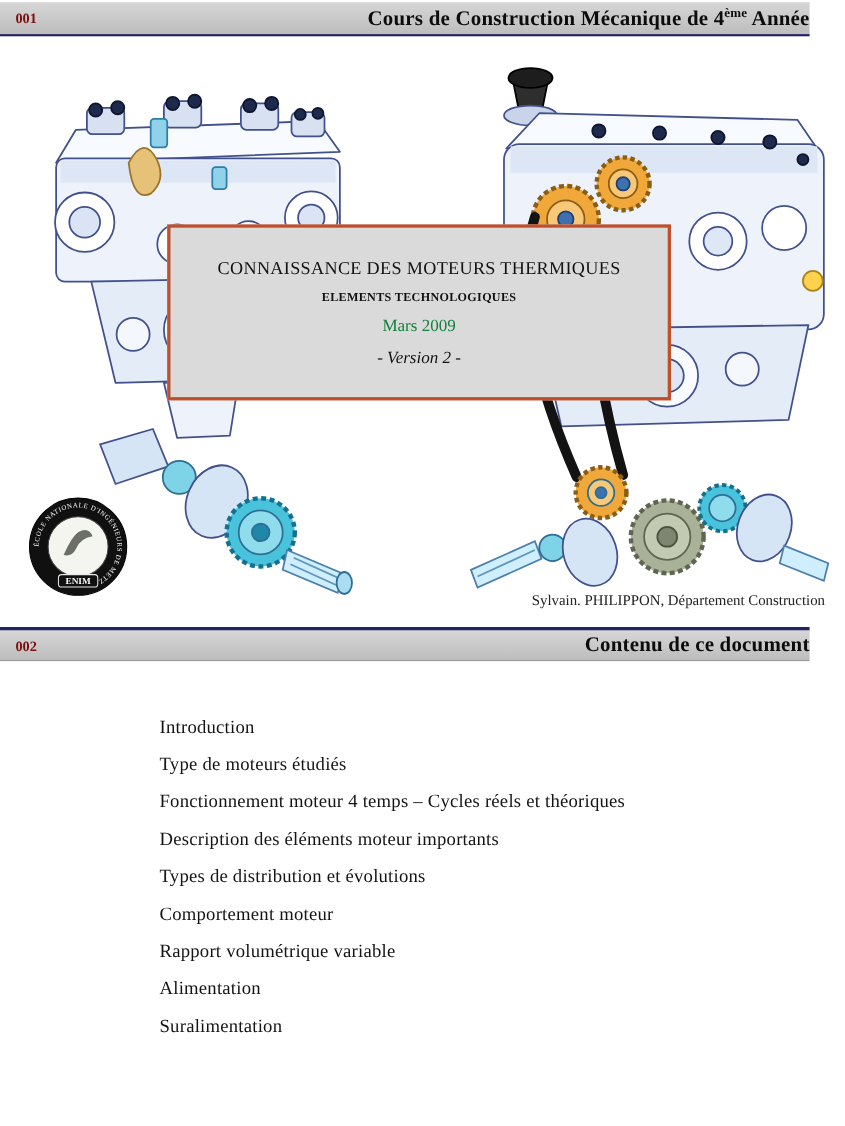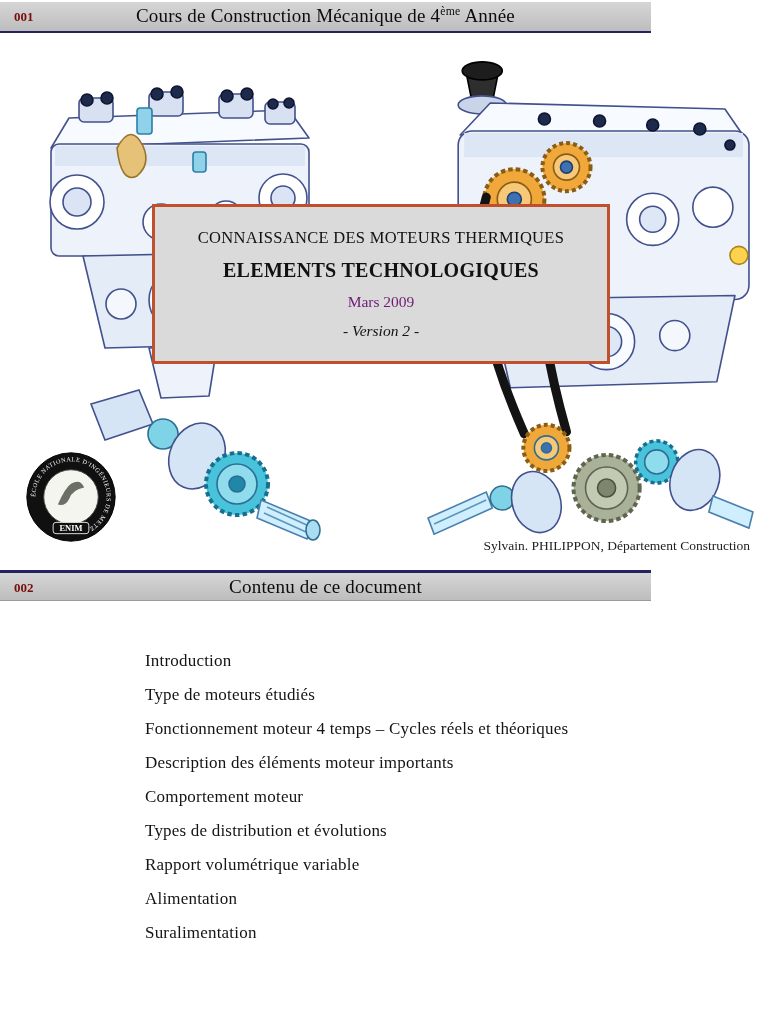--- a/index.html
+++ b/index.html
@@ -3,48 +3,48 @@
 <meta charset="utf-8">
 <style>
   * { margin:0; padding:0; box-sizing:border-box; }
   html,body { background:#ffffff; }
   .page {
     position:relative; width:768px; height:1024px; background:#ffffff;
     font-family:"Liberation Serif", serif; overflow:hidden; margin:0 auto;
   }
   
   .bar {
-    position:absolute; left:0; width:651px; height:31px;
+    position:absolute; left:0; width:736px; height:31px;
     background:linear-gradient(#d6d6d6, #bdbdbd);
   }
   .bar-1 { top:2px; border-bottom:2px solid #23235f; }
   .bar-2 { top:570px; border-top:3px solid #23235f; border-bottom:1px solid #9a9a9a; }
   .slide-num {
     position:absolute; left:14px; top:7px; font-size:13px; font-weight:bold; color:#7a0d0d;
   }
   .bar-title {
-    position:absolute; left:0; width:100%; top:3px; text-align:center;
-    font-size:19px; font-weight:normal; color:#0c0c0c; letter-spacing:.2px;
+    position:absolute; left:0; width:100%; top:3px; text-align:right;
+    font-size:19px; font-weight:bold; color:#0c0c0c; letter-spacing:.2px;
   }
   .bar-title sup { font-size:.62em; }
   
   .engine { position:absolute; }
   .engine-left  { left:20px;  top:52px;  width:322px; height:505px; }
   .engine-right { left:394px; top:48px;  width:366px; height:518px; }
   .engine svg { width:100%; height:100%; font-family:"Liberation Serif", serif; }
   
   .title-box {
     position:absolute; left:152px; top:204px; width:458px; height:160px;
     background:#dadada; border:3px solid #c0502c; z-index:5;
     display:flex; flex-direction:column; align-items:center; justify-content:center;
     gap:11px; text-align:right;
   }
   .tb-line1 { font-size:16.5px; color:#111; letter-spacing:.3px; }
-  .tb-line2 { font-size:20px; font-weight:bold; color:#111; letter-spacing:.3px; }
-  .tb-line3 { font-size:15.5px; color:#701a75; }
+  .tb-line2 { font-size:11px; font-weight:bold; color:#111; letter-spacing:.3px; }
+  .tb-line3 { font-size:15.5px; color:#15803d; }
   .tb-line4 { font-size:15.5px; font-style:italic; color:#111; }
   
   .credit {
     position:absolute; right:18px; top:538px; font-size:13.5px;
     color:#222;
   }
   .logo { position:absolute; left:24px; top:450px; width:94px; height:94px; }
   .logo svg { width:100%; height:100%; }
   
   .toc {
@@ -202,20 +202,20 @@
   <div class="bar bar-2">
     <span class="slide-num">002</span>
     <div class="bar-title">Contenu de ce document</div>
   </div>
 
   <ul class="toc">
     <li>Introduction</li>
     <li>Type de moteurs étudiés</li>
     <li>Fonctionnement moteur 4 temps – Cycles réels et théoriques</li>
     <li>Description des éléments moteur importants</li>
+    <li>Types de distribution et évolutions</li>
     <li>Comportement moteur</li>
-    <li>Types de distribution et évolutions</li>
     <li>Rapport volumétrique variable</li>
     <li>Alimentation</li>
     <li>Suralimentation</li>
   </ul>
 
 </div>
 
 </body></html>

